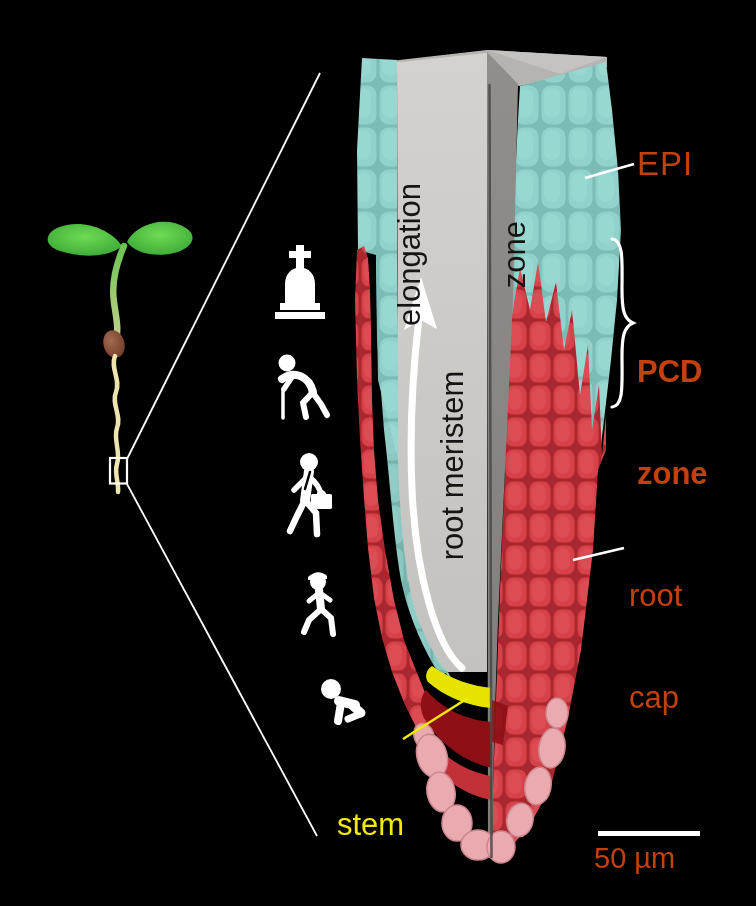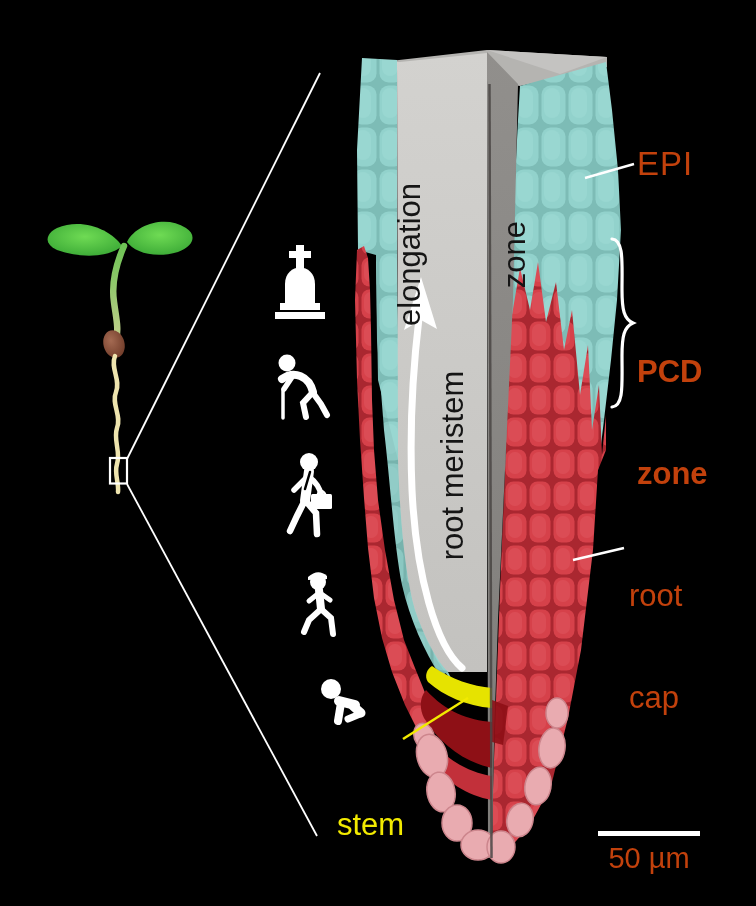--- a/index.html
+++ b/index.html
@@ -11,21 +11,21 @@
   .rot{transform:rotate(-90deg);transform-origin:center center;text-align:center;}
   .zone-txt{color:#151515;font-size:31px;font-weight:500;line-height:35px;}
   .white-txt{color:#c2410c;font-size:31px;font-weight:400;line-height:34px;}
   .yellow-txt{color:#f2ea00;font-size:31px;font-weight:400;line-height:37px;}
   #lbl-elongation{left:344px;top:132px;width:200px;}
   #lbl-meristem{left:352px;top:448px;width:200px;}
   #lbl-epi{left:637px;top:147px;font-size:33px;letter-spacing:1px;}
   #lbl-pcd{left:637px;top:287px;font-weight:bold;}
   #lbl-rootcap{left:629px;top:511px;}
   #lbl-stemcells{left:337px;top:732px;}
-  #lbl-scale{left:594px;top:841px;width:110px;text-align:center;font-size:29px;}
+  #lbl-scale{left:594px;top:841px;width:110px;text-align:left;font-size:29px;}
 </style>
 </head>
 <body>
 
 <div id="stage">
 
 <svg width="756" height="906" viewBox="0 0 756 906">
   <defs>
     <pattern id="cyanCells" width="27" height="42" patternUnits="userSpaceOnUse">
       <rect width="27" height="42" fill="#7dbcb6"></rect>

